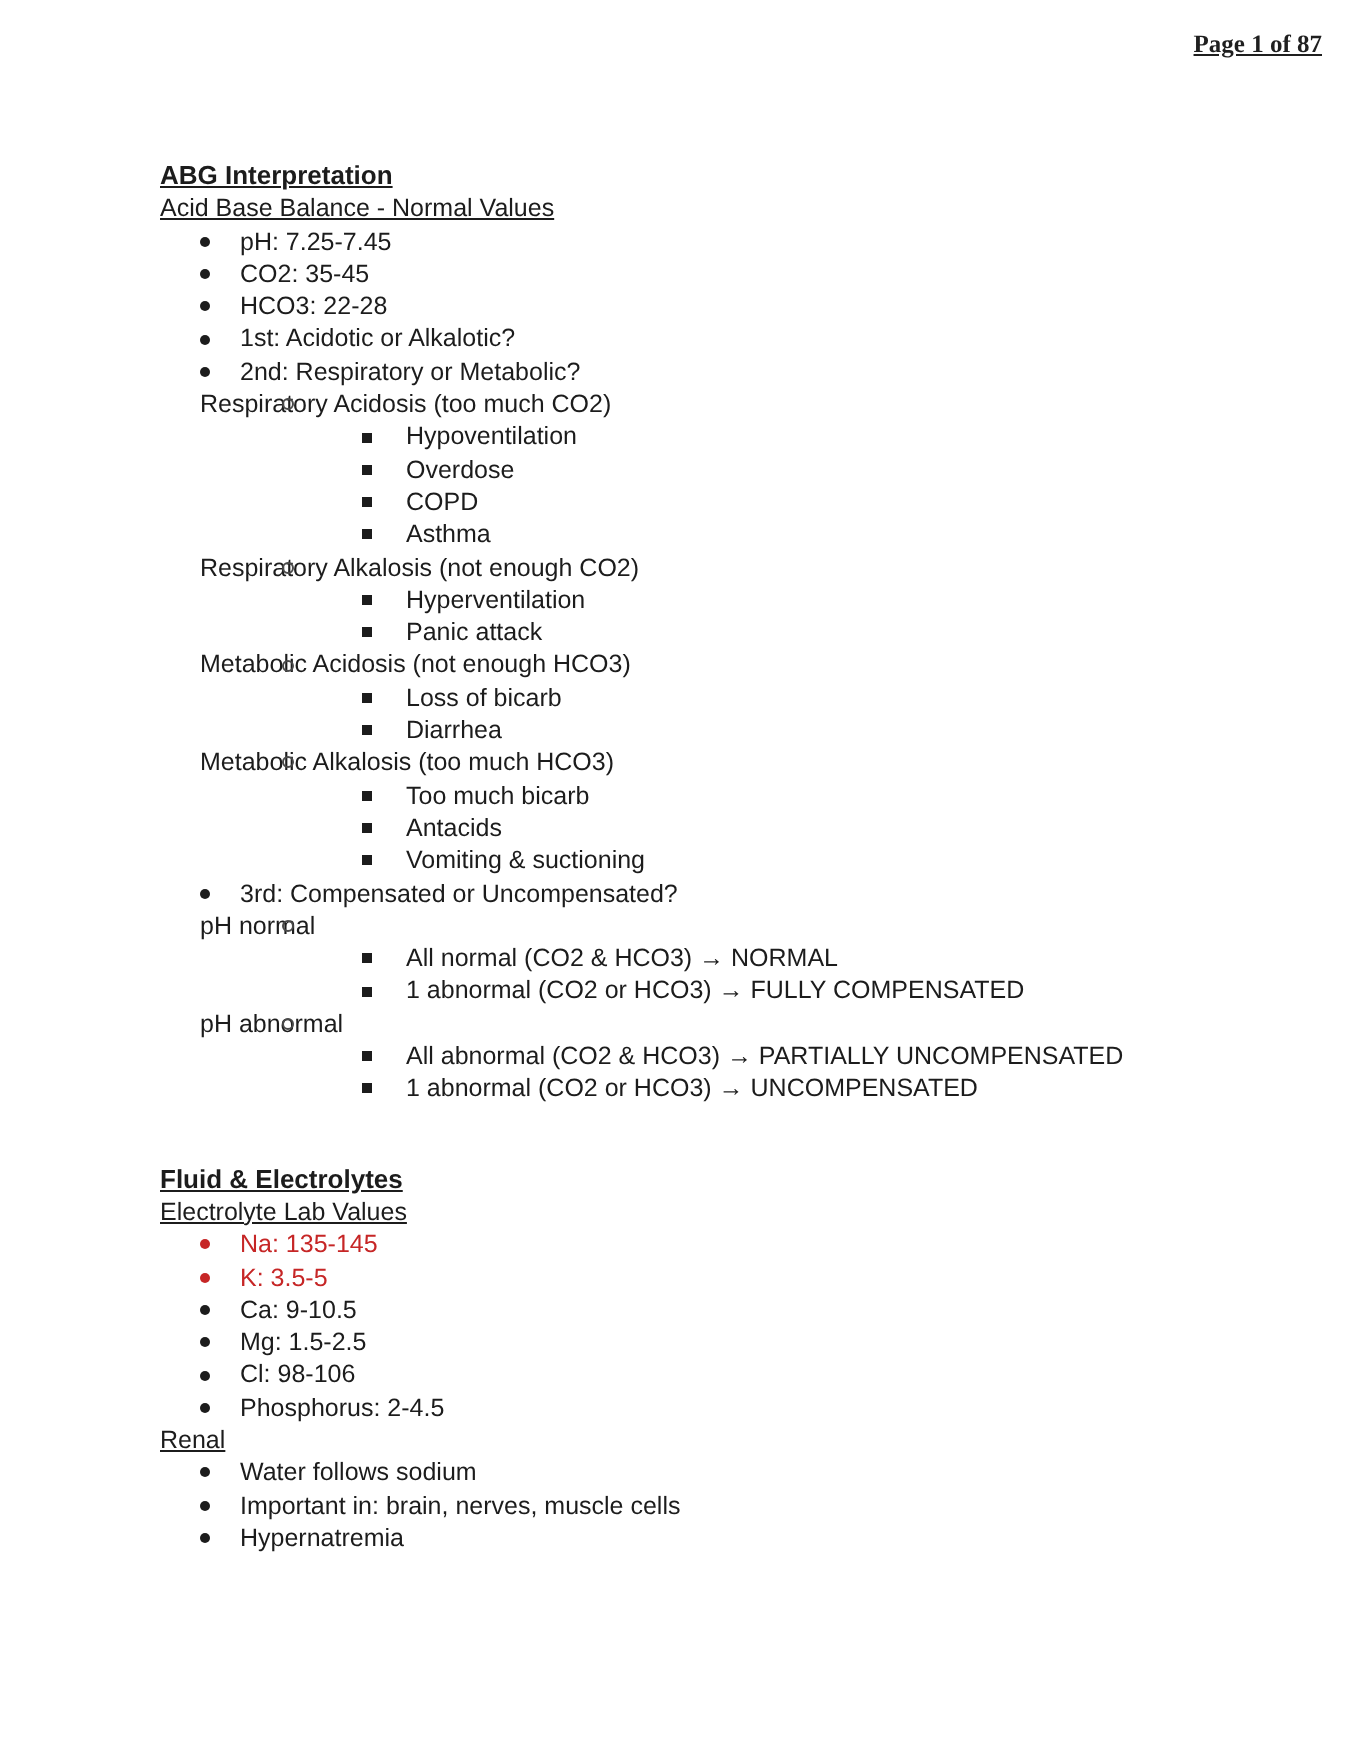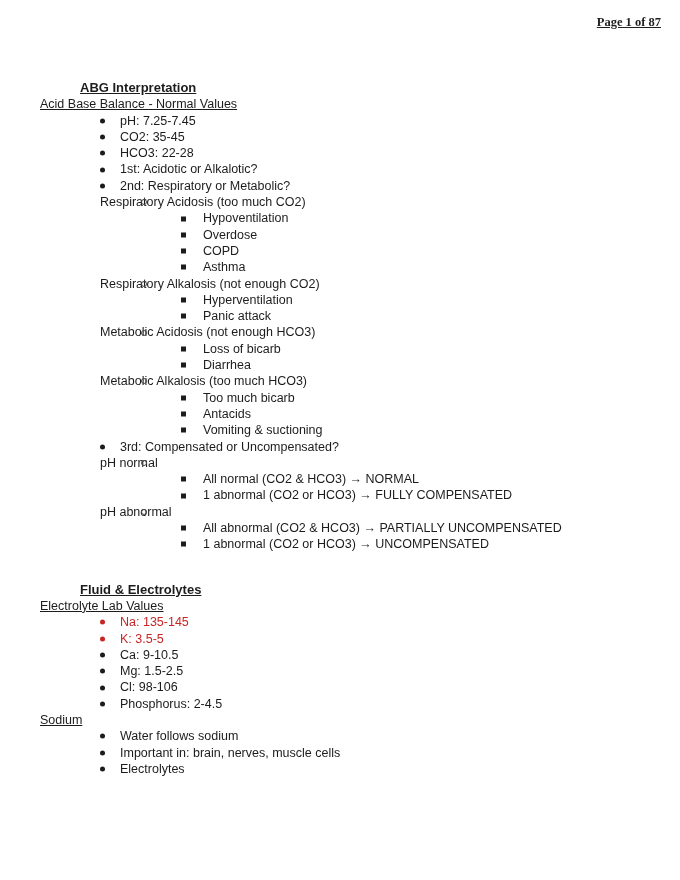--- a/index.html
+++ b/index.html
@@ -39,21 +39,21 @@
     font-size: 12.5px;
     white-space: nowrap;
   }
   .h1 {
     padding-left: 80px;
     font-weight: bold;
     font-size: 13px;
     text-decoration: underline;
   }
   .h2 {
-    padding-left: 40px;
+    padding-left: 80px;
     text-decoration: underline;
   }
   .li1 { padding-left: 120px; }
   .li2 { padding-left: 100px; }
   .li3 { padding-left: 203px; }
   .gap { height: 29px; }
   .bullet {
     position: absolute;
     top: 50%;
     transform: translateY(-50%);
@@ -118,17 +118,17 @@
     <div class="line li3"><span class="bullet b-li3"></span><span class="txt">1 abnormal (CO2 or HCO3) → UNCOMPENSATED</span></div>
     <div class="line gap"></div>
     <div class="line h1">Fluid &amp; Electrolytes</div>
     <div class="line h2">Electrolyte Lab Values</div>
     <div class="line li1 red"><span class="bullet b-li1"></span><span class="txt">Na: 135-145</span></div>
     <div class="line li1 red"><span class="bullet b-li1"></span><span class="txt">K: 3.5-5</span></div>
     <div class="line li1"><span class="bullet b-li1"></span><span class="txt">Ca: 9-10.5</span></div>
     <div class="line li1"><span class="bullet b-li1"></span><span class="txt">Mg: 1.5-2.5</span></div>
     <div class="line li1"><span class="bullet b-li1"></span><span class="txt">Cl: 98-106</span></div>
     <div class="line li1"><span class="bullet b-li1"></span><span class="txt">Phosphorus: 2-4.5</span></div>
-    <div class="line h2">Sodium</div>
+    <div class="line h2">Renal</div>
     <div class="line li1"><span class="bullet b-li1"></span><span class="txt">Water follows sodium</span></div>
     <div class="line li1"><span class="bullet b-li1"></span><span class="txt">Important in: brain, nerves, muscle cells</span></div>
-    <div class="line li1"><span class="bullet b-li1"></span><span class="txt">Electrolytes</span></div>
+    <div class="line li1"><span class="bullet b-li1"></span><span class="txt">Hypernatremia</span></div>
   </div>
 
 </body></html>

